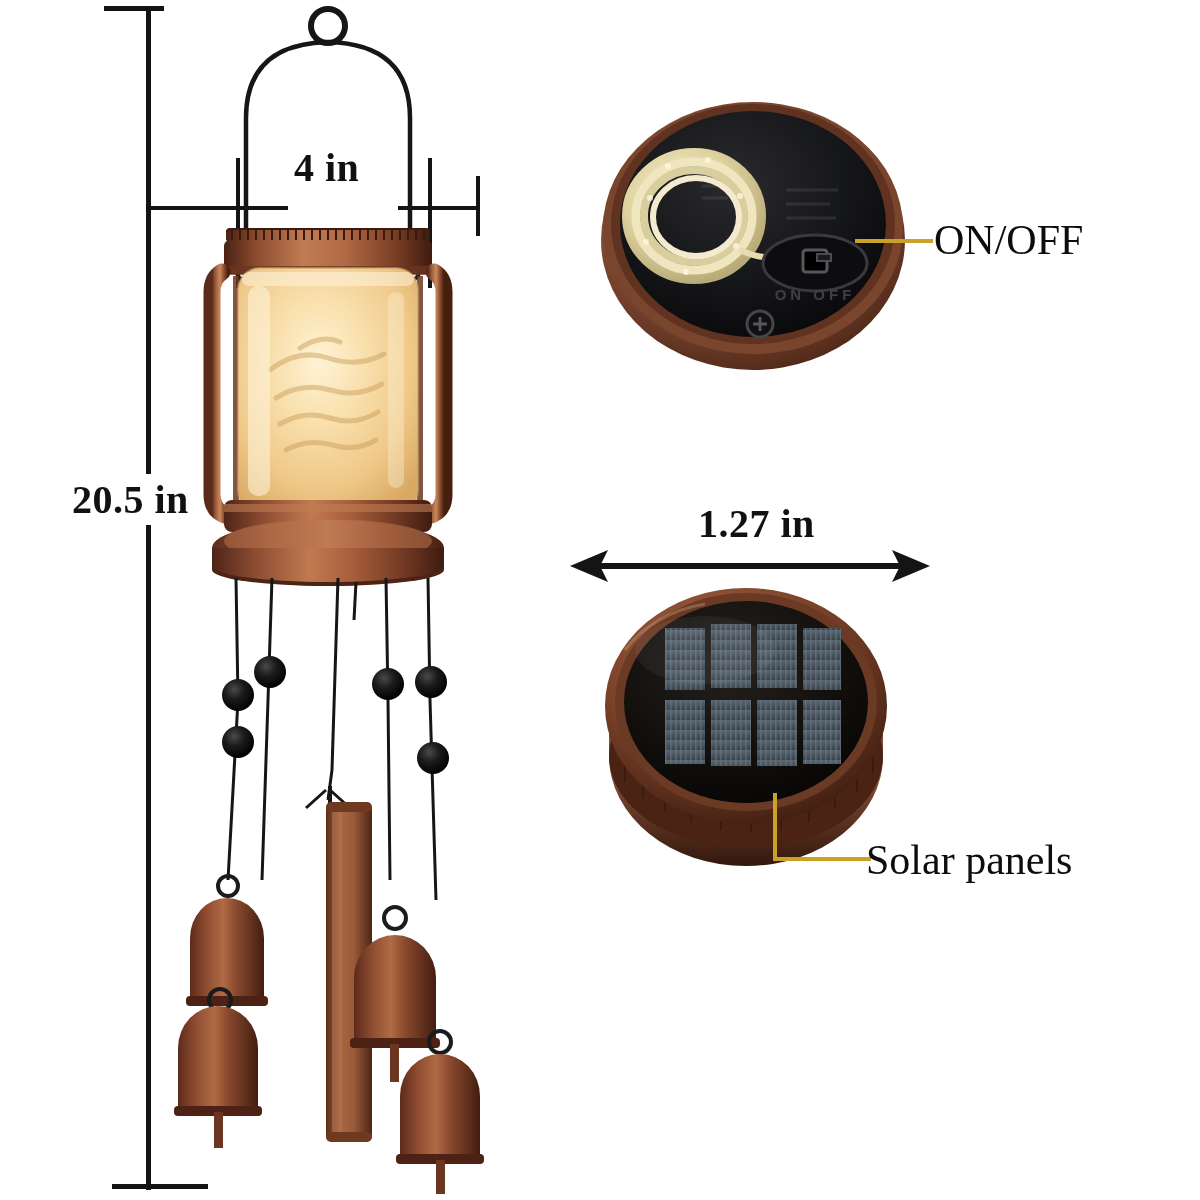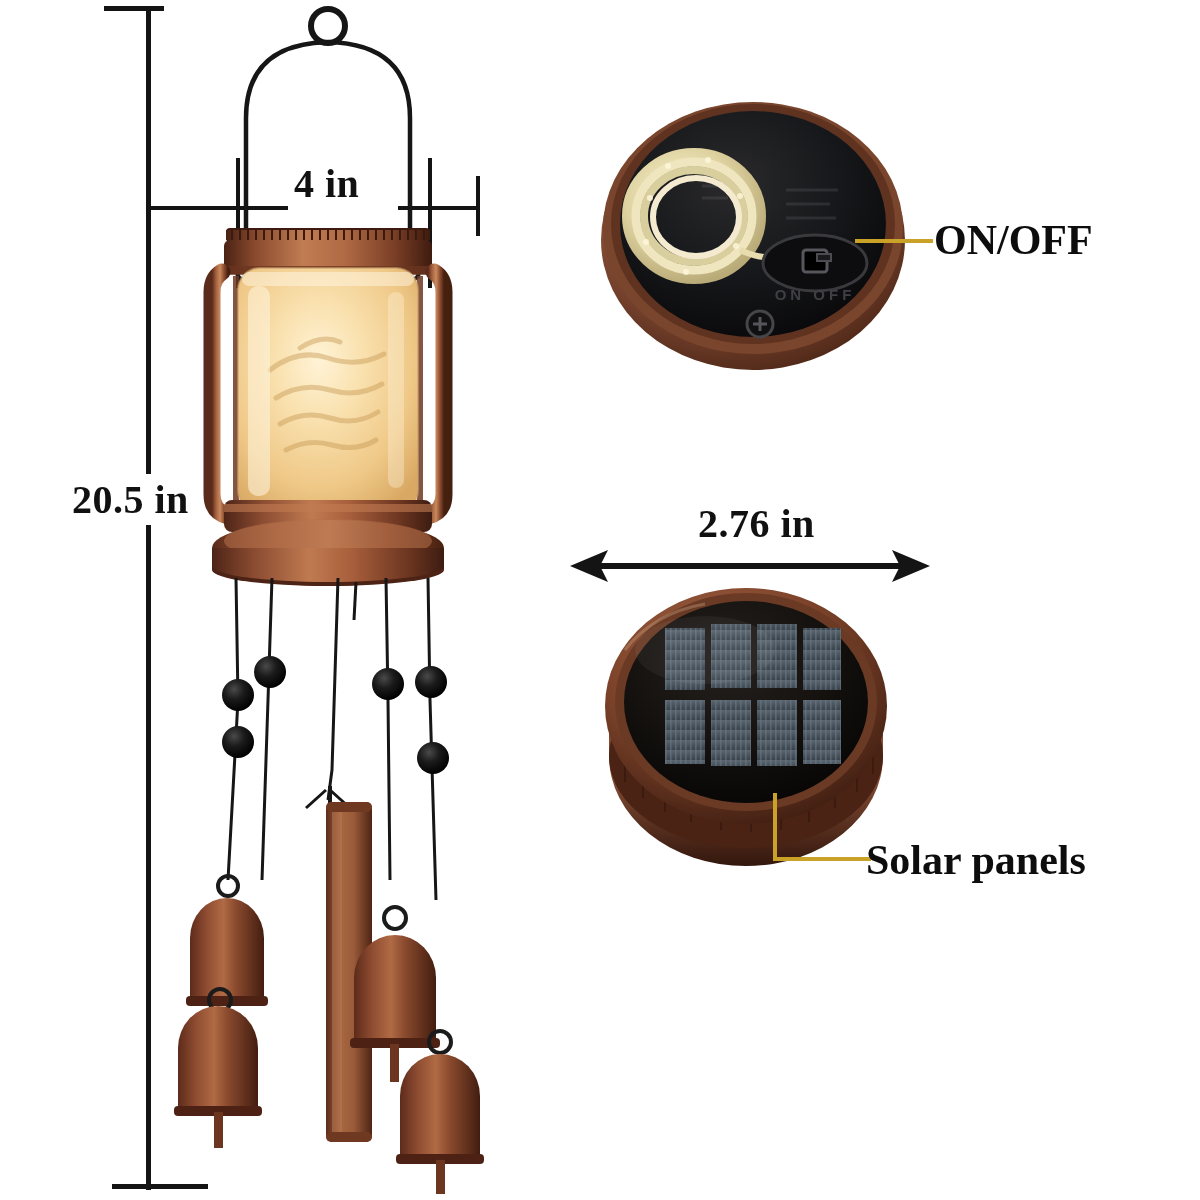--- a/index.html
+++ b/index.html
@@ -10,21 +10,21 @@
     position:absolute;
     font-family:"Liberation Serif",serif;
     font-weight:bold;
     color:#111111;
     white-space:nowrap;
     letter-spacing:0.5px;
   }
   .calltext{
     position:absolute;
     font-family:"Liberation Serif",serif;
-    font-weight:bold;
+    font-weight:normal;
     color:#0d0d0d;
     white-space:nowrap;
   }
   .ln{position:absolute;background:#141414;}
   .goldln{position:absolute;background:#c9a227;}
 
   svg{display:block;overflow:visible;}
 </style>
 </head>
 <body>
@@ -38,21 +38,21 @@
     <div class="ln" style="left:146px;top:440px;width:0px;height:0px;"></div>
     <div class="dimtext" style="left:66px;top:452px;font-size:40px;background:#fff;padding:2px 6px;margin-top:22px;">20.5 in</div>
   </div>
 
   <div>
     <div class="ln" style="left:148px;top:206px;width:140px;height:4px;"></div>
     <div class="ln" style="left:398px;top:206px;width:82px;height:4px;"></div>
     <div class="ln" style="left:236px;top:158px;width:4px;height:130px;"></div>
     <div class="ln" style="left:428px;top:158px;width:4px;height:130px;"></div>
     <div class="ln" style="left:476px;top:176px;width:4px;height:60px;"></div>
-    <div class="dimtext" style="left:294px;top:160px;font-size:40px;">4 in</div>
+    <div class="dimtext" style="left:294px;top:144px;font-size:40px;">4 in</div>
   </div>
 
   <svg style="position:absolute;left:150px;top:0px;" width="400" height="1200" viewBox="0 0 400 1200">
     <defs>
       <linearGradient id="copperH" x1="0" y1="0" x2="1" y2="0">
         <stop offset="0%" stop-color="#4e2417"></stop>
         <stop offset="18%" stop-color="#8a4b31"></stop>
         <stop offset="42%" stop-color="#c07a50"></stop>
         <stop offset="60%" stop-color="#a85f3c"></stop>
         <stop offset="85%" stop-color="#6b3520"></stop>
@@ -271,21 +271,21 @@
     <g>
       <circle cx="170" cy="224" r="13" fill="#101012" stroke="#45454a" stroke-width="3"></circle>
       <path d="M163 224 h14 M170 217 v14" stroke="#55555b" stroke-width="3"></path>
     </g>
   </svg>
 
   <div class="goldln" style="left:855px;top:239px;width:78px;height:4px;"></div>
   <div class="calltext" style="left:934px;top:216px;font-size:42px;">ON/OFF</div>
 
   <div>
-    <div class="dimtext" style="left:698px;top:500px;font-size:40px;">2.76 in</div>
+    <div class="dimtext" style="left:698px;top:500px;font-size:40px;">1.27 in</div>
     <svg style="position:absolute;left:570px;top:548px;" width="360" height="36" viewBox="0 0 360 36">
       <line x1="20" y1="18" x2="340" y2="18" stroke="#141414" stroke-width="6"></line>
       <polygon points="0,18 38,2 30,18 38,34" fill="#141414"></polygon>
       <polygon points="360,18 322,2 330,18 322,34" fill="#141414"></polygon>
     </svg>
   </div>
 
   <svg style="position:absolute;left:595px;top:580px;" width="330" height="280" viewBox="0 0 330 280">
     <defs>
       <radialGradient id="solRim" cx="40%" cy="30%" r="75%">

